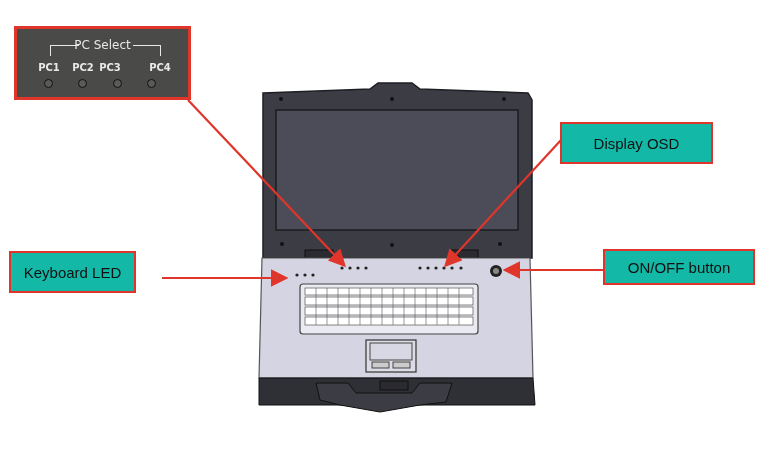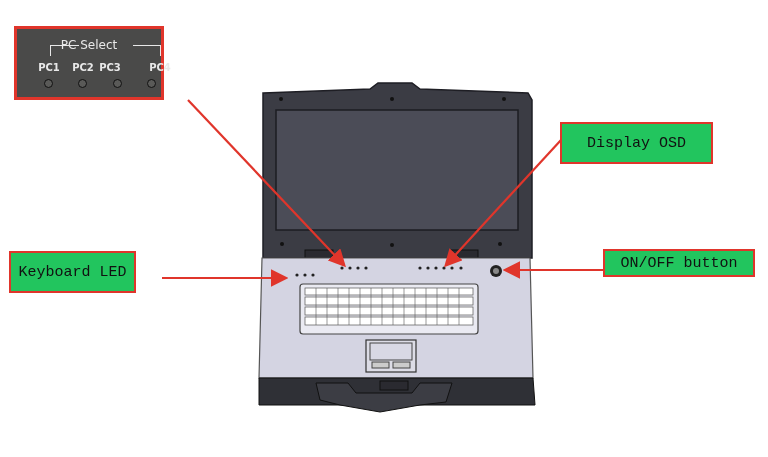--- a/index.html
+++ b/index.html
@@ -1,18 +1,18 @@
 <!DOCTYPE html>
 <html><head>
 <meta charset="utf-8">
 <style>
   html, body { margin:0; padding:0; background:#ffffff; }
   body { width:768px; height:457px; position:relative; overflow:hidden; font-family:"Liberation Sans", sans-serif; }
-  .callout { position:absolute; background:#22c55e; border:2px solid #e0352b; box-sizing:border-box; display:flex; align-items:center; justify-content:center; font-size:15px; color:#111; font-family:Liberation Mono, monospace; }
-  .inset { position:absolute; left:14px; top:26px; width:150px; height:74px; border:3px solid #e0352b; box-sizing:border-box; background:#4a4a49; }
+  .callout { position:absolute; background:#14b8a6; border:2px solid #e0352b; box-sizing:border-box; display:flex; align-items:center; justify-content:center; font-size:15px; color:#111; font-family:Liberation Sans, sans-serif; }
+  .inset { position:absolute; left:14px; top:26px; width:177px; height:74px; border:3px solid #e0352b; box-sizing:border-box; background:#4a4a49; }
   .inset .title { position:absolute; left:0; right:0; top:9px; text-align:center; color:#e8e8e8; font-size:12px; font-family:"DejaVu Sans", sans-serif; }
   .inset .bracket { position:absolute; top:16px; height:10px; border-top:1.5px solid #e8e8e8; }
   .inset .pc { position:absolute; top:33px; color:#e8e8e8; font-size:10px; font-family:"DejaVu Sans", sans-serif; width:30px; text-align:center;font-weight:bold; }
   .inset .led { position:absolute; top:50px; width:7px; height:7px; border:1.5px solid #111; border-radius:50%; background:#5a5a58; }
   svg { position:absolute; left:0; top:0; }
 </style>
 </head>
 <body>
 
 <svg width="768" height="457">
@@ -79,21 +79,21 @@
   <div class="pc" style="left:78px;">PC3</div>
   <div class="pc" style="left:128px;">PC4</div>
   <div class="led" style="left:27px;"></div>
   <div class="led" style="left:61px;"></div>
   <div class="led" style="left:96px;"></div>
   <div class="led" style="left:130px;"></div>
 </div>
 
 <div class="callout" style="left:560px;top:122px;width:153px;height:42px;">Display OSD</div>
 <div class="callout" style="left:9px;top:251px;width:127px;height:42px;">Keyboard LED</div>
-<div class="callout" style="left:603px;top:249px;width:152px;height:28px;">ON/OFF button</div>
+<div class="callout" style="left:603px;top:249px;width:152px;height:36px;">ON/OFF button</div>
 
 <svg width="768" height="457">
   <defs>
     <marker id="ah" markerWidth="8" markerHeight="8" refX="6" refY="4" orient="auto">
       <path d="M0,0 L8,4 L0,8 Z" fill="#e0352b"></path>
     </marker>
   </defs>
   <g stroke="#e0352b" stroke-width="2.2" fill="none" marker-end="url(#ah)">
     <line x1="188" y1="100" x2="343" y2="264"></line>
     <line x1="561" y1="140" x2="447" y2="264"></line>

